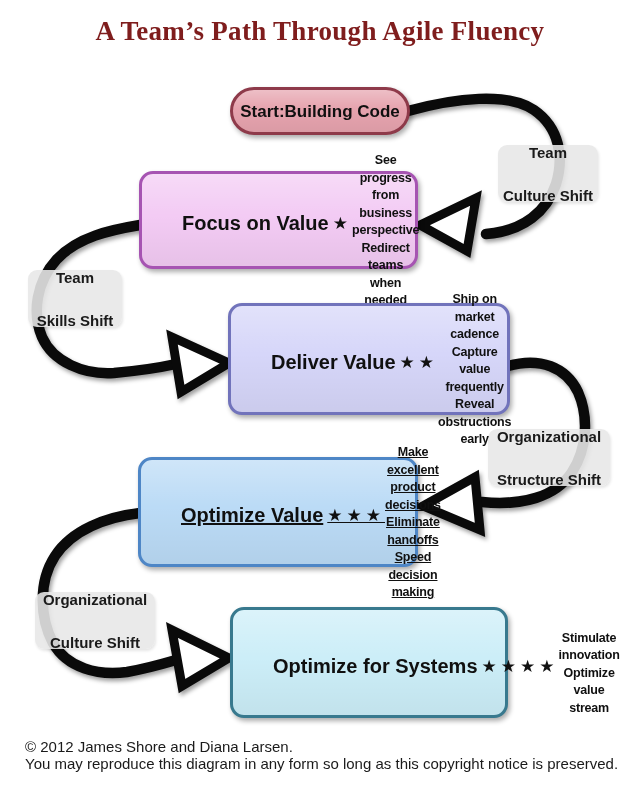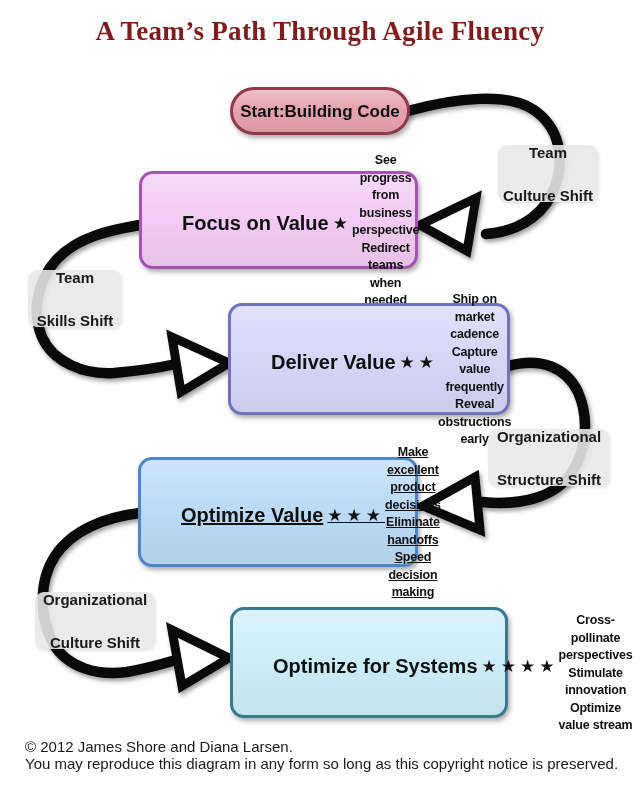--- a/index.html
+++ b/index.html
@@ -117,21 +117,20 @@
       <div>Make excellent product decisions</div>
       <div>Eliminate handoffs</div>
       <div>Speed decision making</div>
     </div>
   </div>
 
   <div class="node stage n-optsys" style="background-color: rgb(204, 238, 248); border-color: rgb(56, 121, 142);">
     <div class="stage-name">Optimize for Systems</div>
     <div class="stage-stars">★★★★</div>
     <div class="stage-lines">
-      <div>Cross-pollinate perspectives</div>
       <div>Stimulate innovation</div>
       <div>Optimize value stream</div>
     </div>
   </div>
 
   <div class="footer">
     <div>© 2012 James Shore and Diana Larsen.</div>
     <div>You may reproduce this diagram in any form so long as this copyright notice is preserved.</div>
   </div>
 

